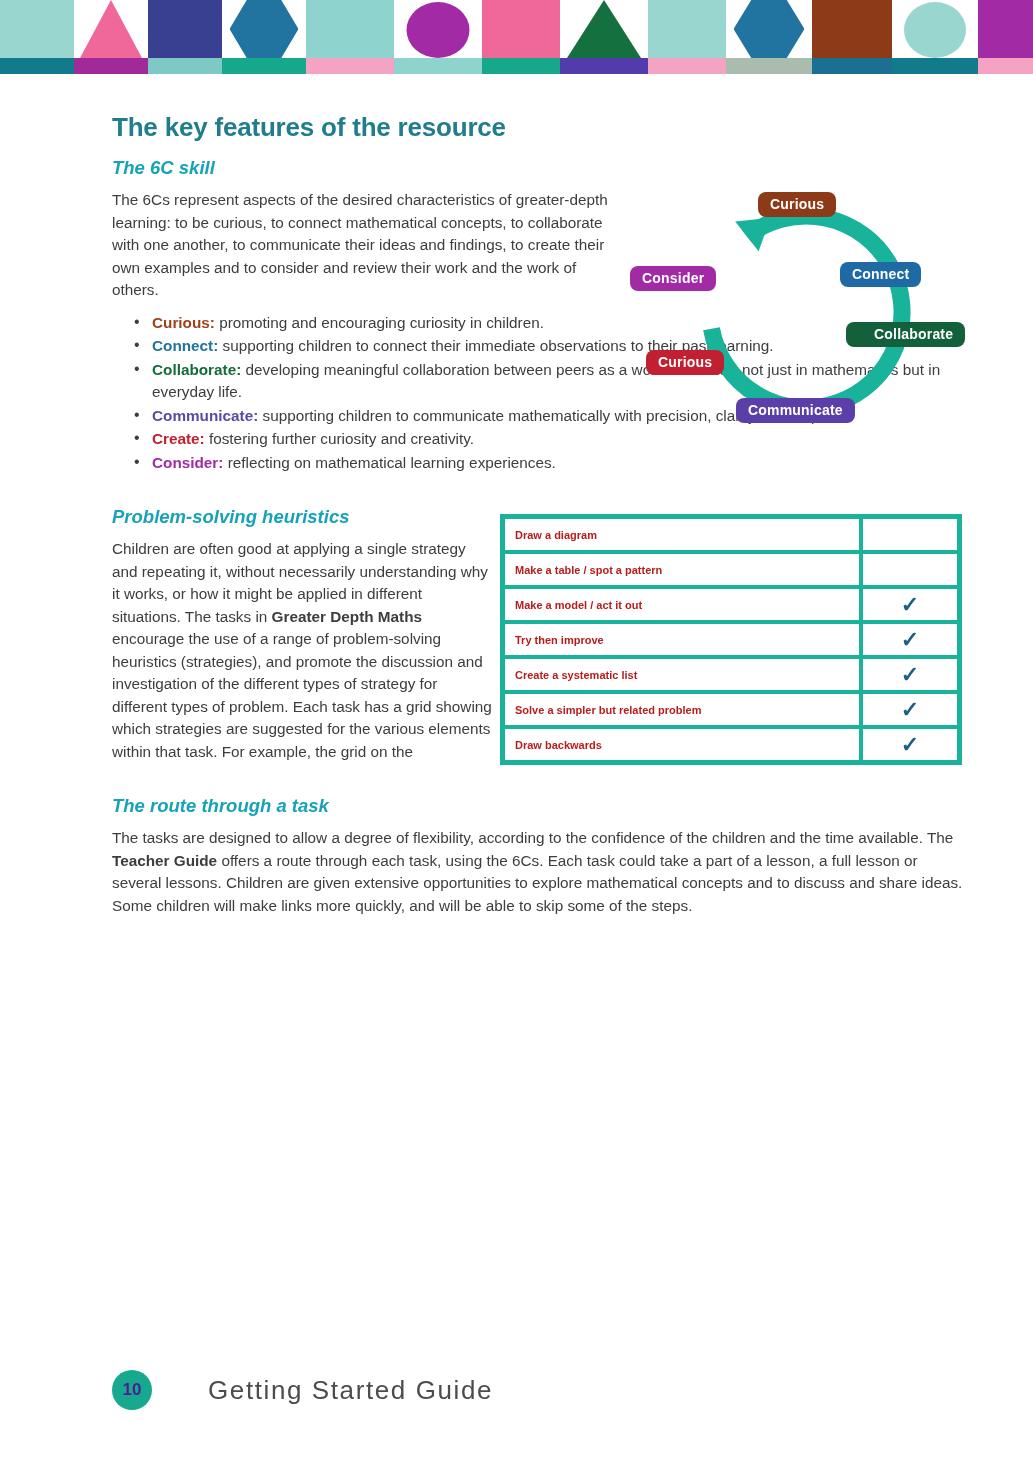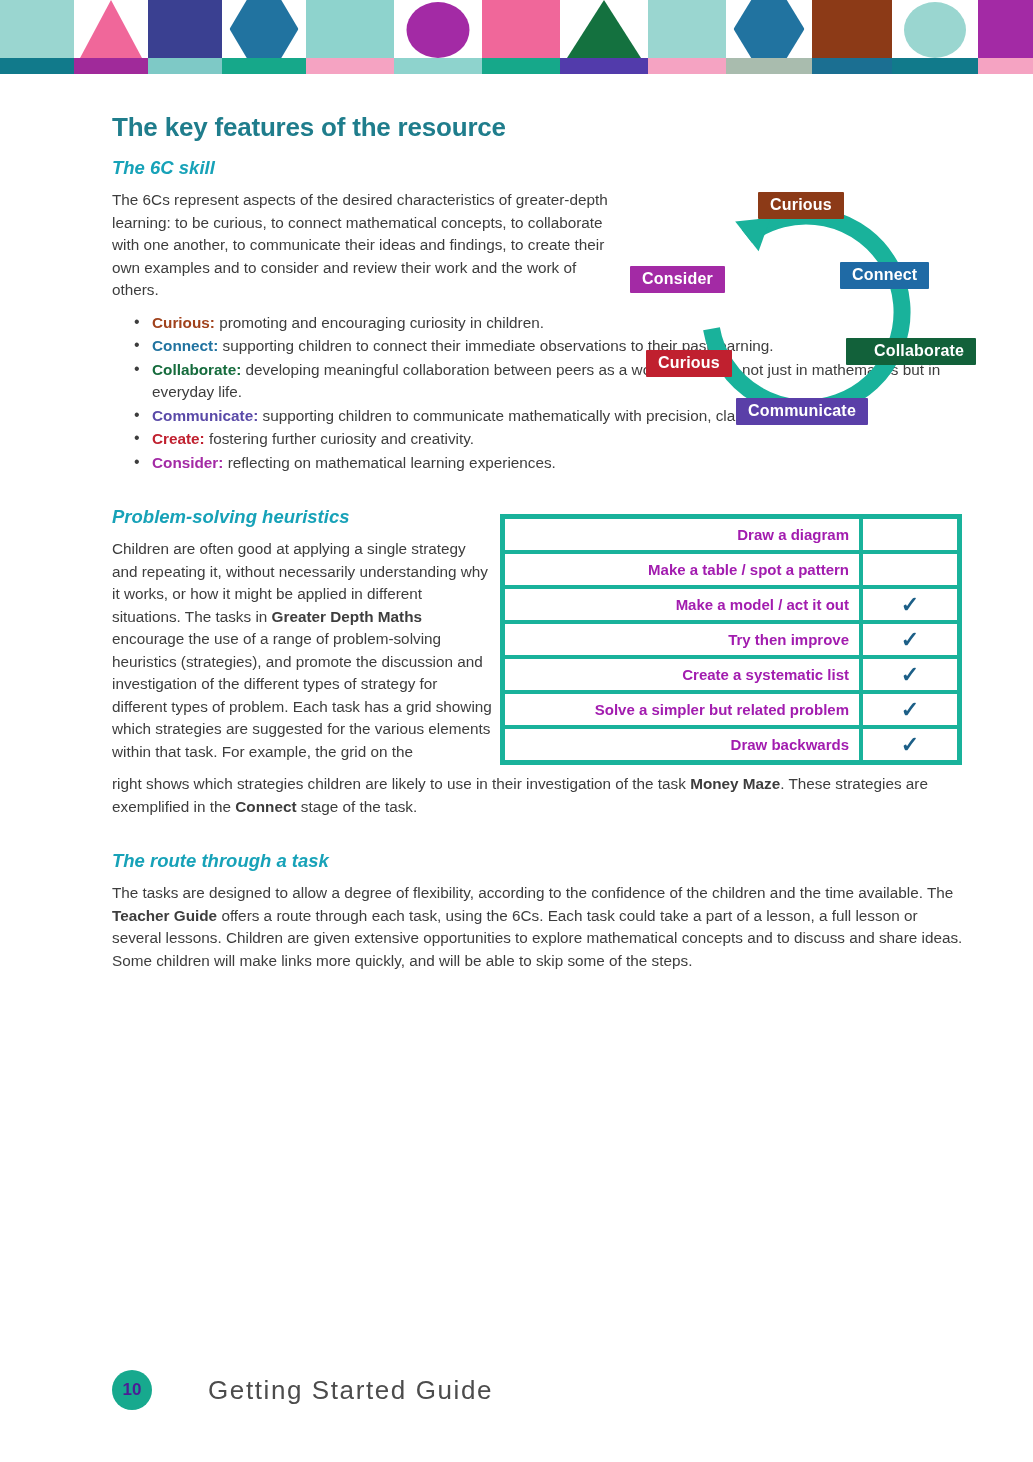--- a/index.html
+++ b/index.html
@@ -65,23 +65,23 @@
   .cycle-wrap {
     position:absolute;
     left:628px; top:110px;
     width:360px; height:260px;
   }
   .cycle-svg { position:absolute; left:0; top:0; }
   .cycle-label {
     position:absolute;
     color:#ffffff;
     font-weight:bold;
-    font-size:16px;
+    font-size:14px;
     padding:4px 12px 5px 12px;
-    border-radius:1px;
+    border-radius:8px;
     white-space:nowrap;
     letter-spacing:0.2px;
   }
 
   
   ul.c-list {
     margin:8px 0 0 0;
     padding:0 0 0 26px;
     list-style:none;
   }
@@ -108,26 +108,25 @@
     position:absolute;
     left:388px; top:8px;
     width:462px;
     border-collapse:separate;
     border-spacing:0;
     border:3px solid #19b29b;
   }
   .heur-table td {
     border:2px solid #19b29b;
     height:35px;
-    font-size:15px;
+    font-size:11px;
     font-weight:bold;
-    color:#a21caf;
+    color:#b91c1c;
     padding:0 10px;
     background:#fff;
-    text-align:right;
   }
   .heur-table td.tick-cell {
     width:98px;
     text-align:center;
     font-size:22px;
     color:#1c5f87;
   }
 
   
   .footer {
@@ -281,37 +280,36 @@
               <td>Solve a simpler but related problem</td>
               <td class="tick-cell">✓</td>
             </tr>
             <tr>
               <td>Draw backwards</td>
               <td class="tick-cell">✓</td>
             </tr>
           </tbody>
       </table>
 
-      <p class="body-text" id="heur-cont"><span>right shows which strategies children are likely to use in their investigation of the task </span><span style="font-weight: bold;">Money Maze</span><span>. These strategies are exemplified in the </span><span style="font-weight: bold;">Connect</span><span> stage of the task.</span></p>
     </div>
 
     <h2 class="sub-title spaced">The route through a task</h2>
     <p class="body-text" id="route-para"><span>The tasks are designed to allow a degree of flexibility, according to the confidence of the children and the time available. The </span><span style="font-weight: bold;">Teacher Guide</span><span> offers a route through each task, using the 6Cs. Each task could take a part of a lesson, a full lesson or several lessons. Children are given extensive opportunities to explore mathematical concepts and to discuss and share ideas. Some children will make links more quickly, and will be able to skip some of the steps.</span></p>
 
   </div>
 
   <div class="cycle-wrap">
     <svg class="cycle-svg" width="360" height="260" viewBox="0 0 360 260">
       <path id="cycle-ring" d="M 118.9 52.4 A 96 96 0 1 1 83.5 144.7" fill="none" stroke="#19b29b" stroke-width="17" stroke-linecap="butt" transform=""></path>
       <polygon id="cycle-arrow" points="130.6,67.3 107.2,37.4 142.5,33.9" fill="#19b29b"></polygon>
     </svg>
     <div id="cycle-nodes">
         <div class="cycle-label" style="background: rgb(140, 58, 23); left: 130px; top: 8px;">Curious</div>
         <div class="cycle-label" style="background: rgb(31, 106, 165); left: 212px; top: 78px;">Connect</div>
-        <div class="cycle-label" style="background: rgb(18, 97, 58); left: 218px; top: 154px; padding-left: 28px;">Collaborate</div>
+        <div class="cycle-label" style="background: rgb(18, 97, 58); left: 218px; top: 138px; padding-left: 28px;">Collaborate</div>
         <div class="cycle-label" style="background: rgb(90, 63, 168); left: 108px; top: 214px;">Communicate</div>
         <div class="cycle-label" style="background: rgb(192, 32, 47); left: 18px; top: 166px;">Curious</div>
         <div class="cycle-label" style="background: rgb(163, 42, 165); left: 2px; top: 82px;">Consider</div>
       </div>
   </div>
 </div>
 
 <div class="footer">
   <div class="pagenum">10</div>
   <div class="footer-label">Getting Started Guide</div>

